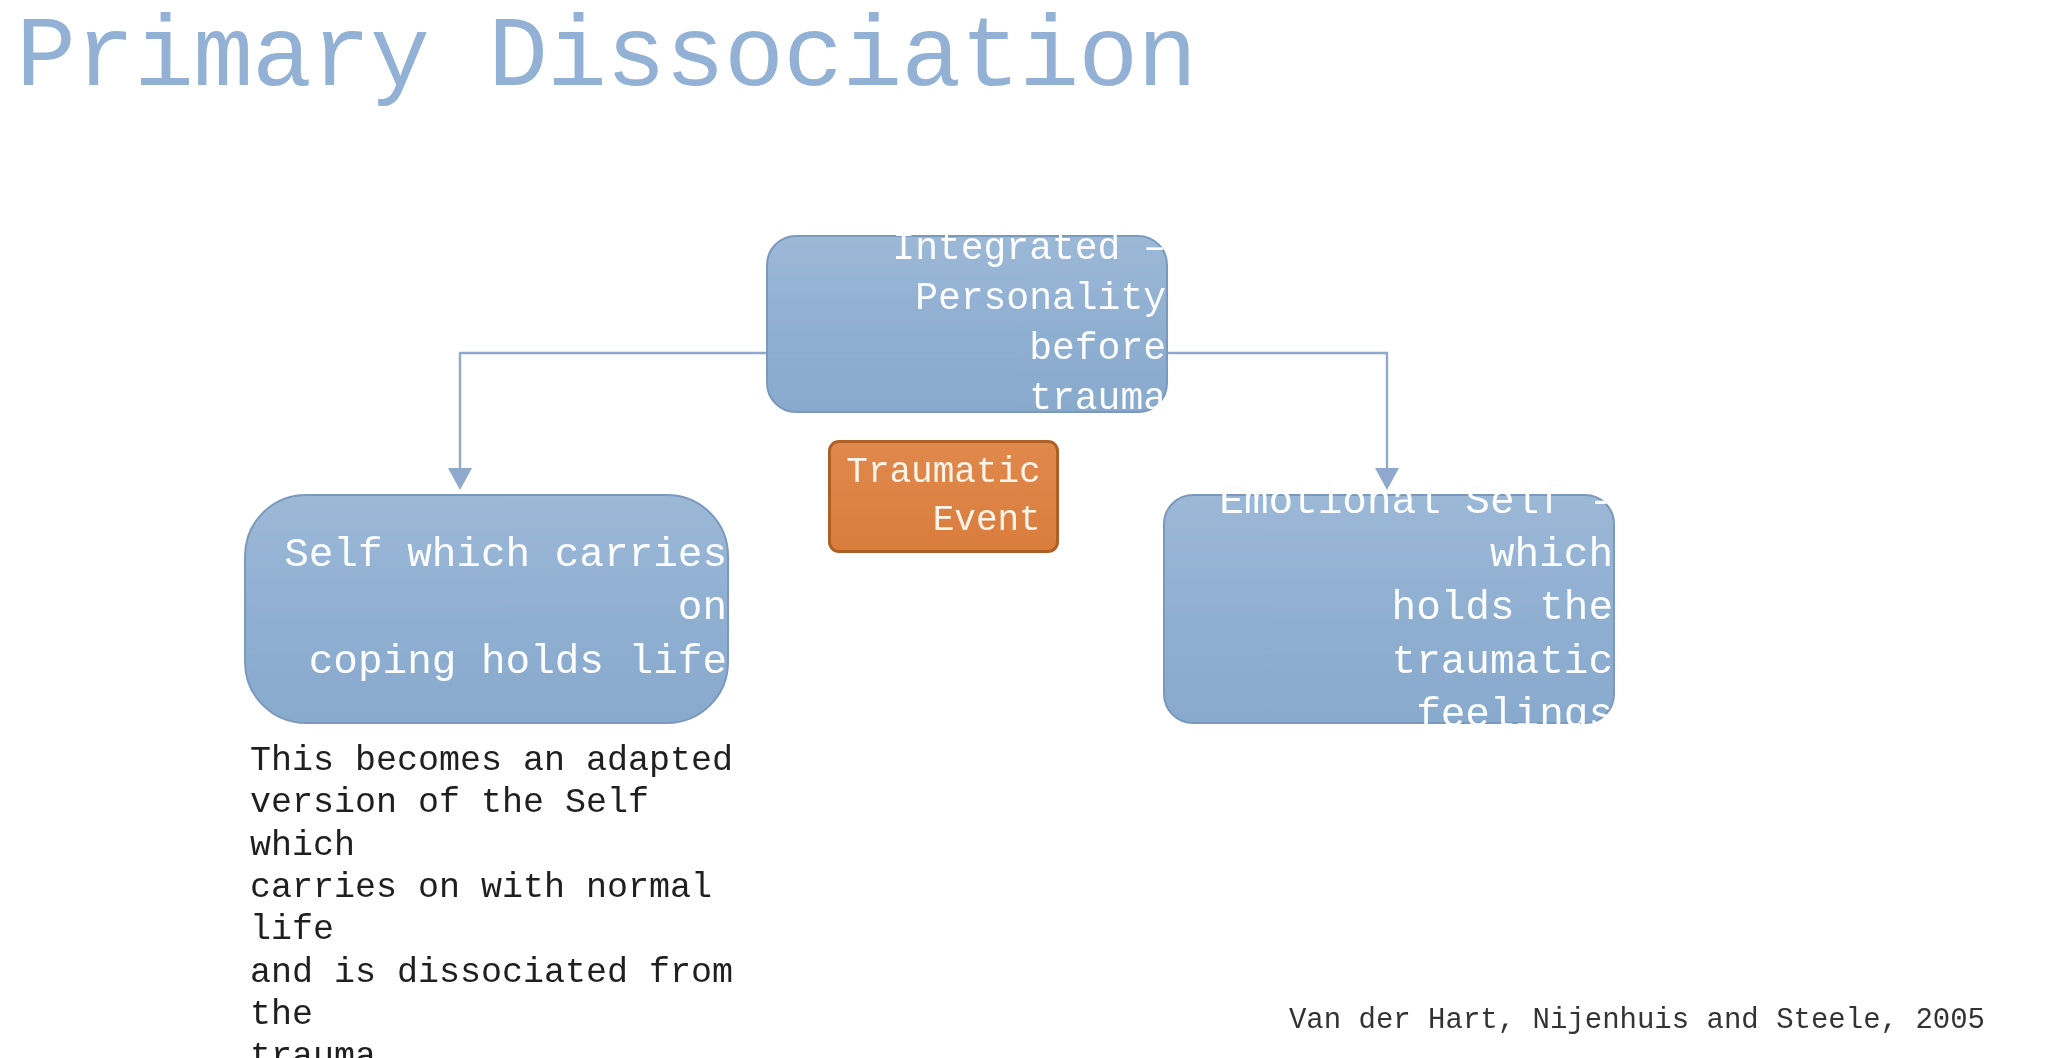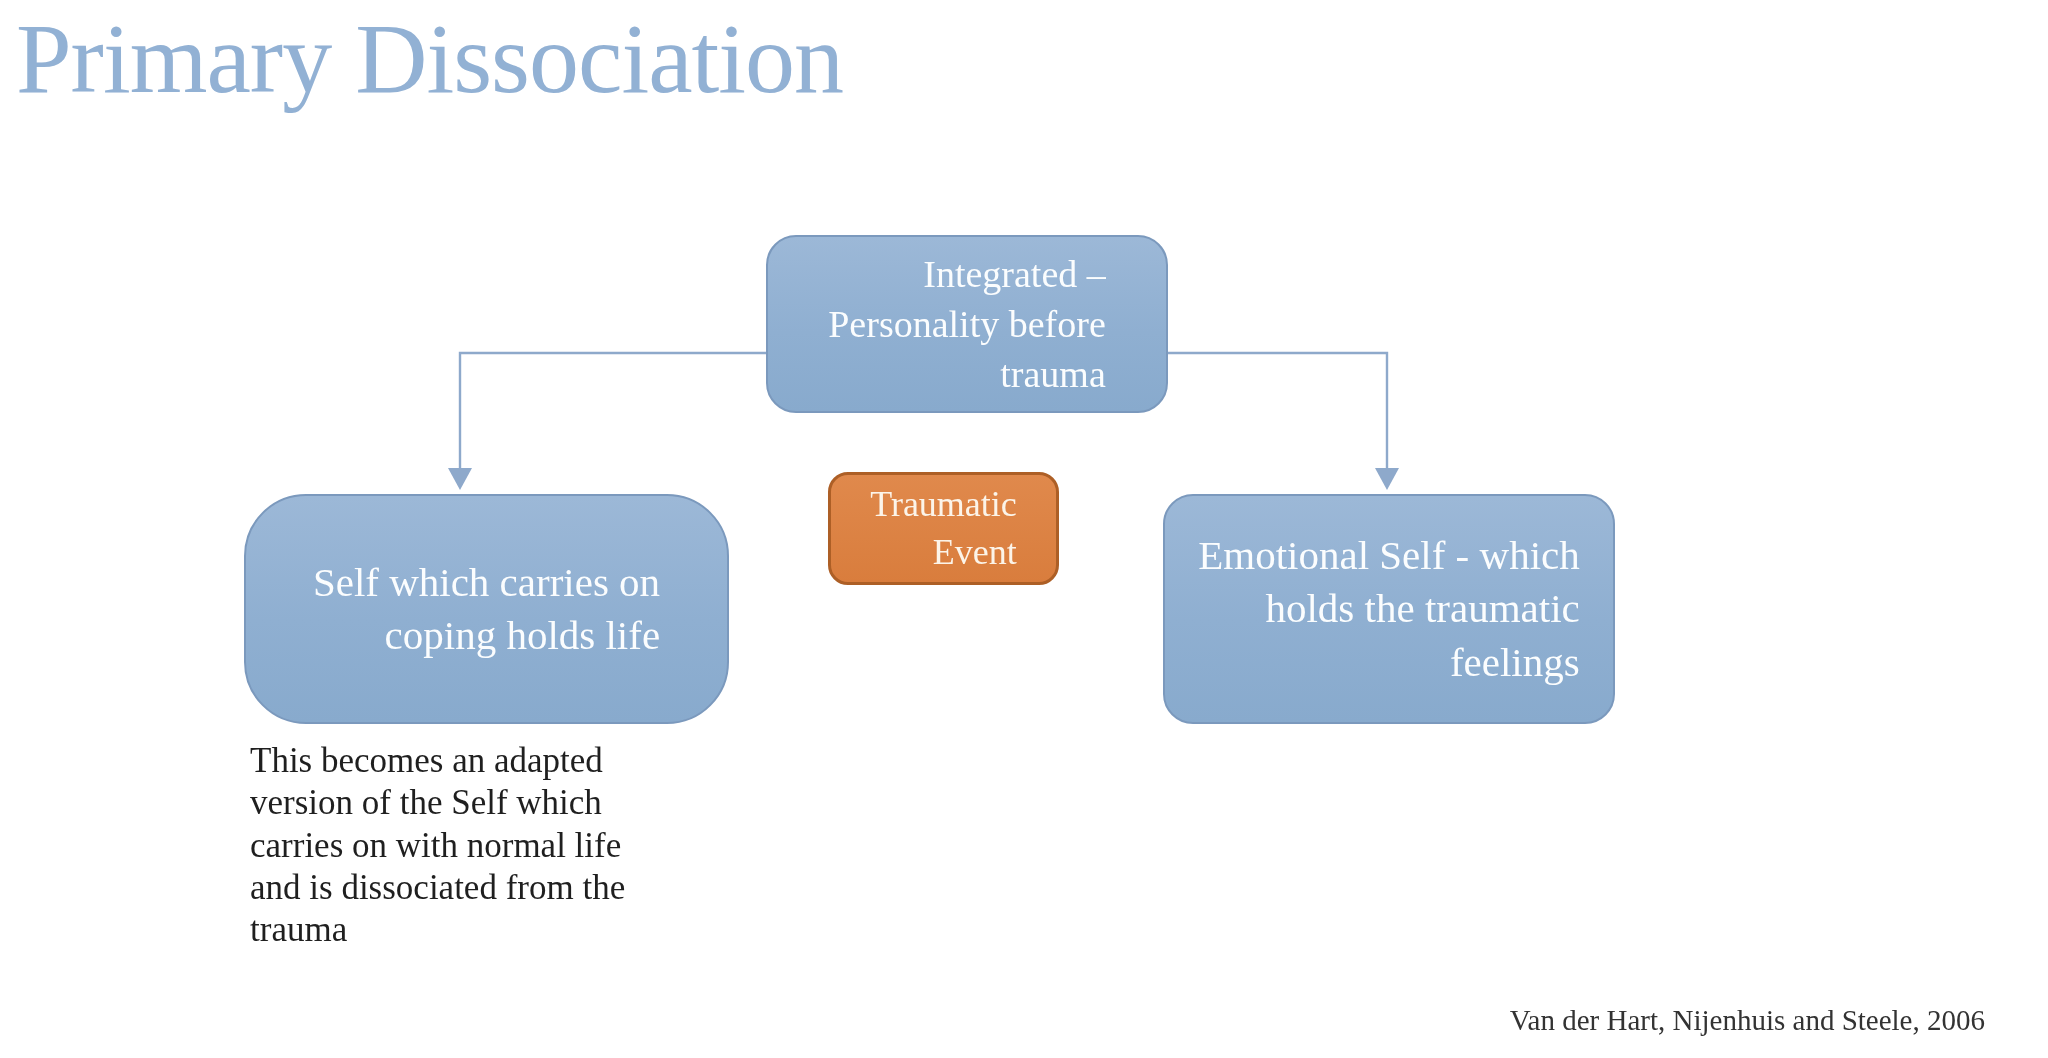--- a/index.html
+++ b/index.html
@@ -1,21 +1,21 @@
 <!DOCTYPE html>
 <html><head>
 <meta charset="utf-8">
 <style>
   html,body{margin:0;padding:0;background:#ffffff;}
   .slide{
     position:relative;
     width:2048px;height:1058px;
     background:#ffffff;
     overflow:hidden;
-    font-family:Liberation Serif, serif;
+    font-family:Liberation Mono, monospace;
   }
   .title{
     position:absolute;left:16px;top:-6px;margin:0;
     font-size:100px;font-weight:400;letter-spacing:-1px;
     color:#92b1d4;white-space:nowrap;line-height:1.3;
   }
   .connectors{position:absolute;left:0;top:0;width:2048px;height:1058px;}
   .conn-line{fill:none;stroke:#8ea9cb;stroke-width:2.4;}
   .conn-head{fill:#8ea9cb;stroke:none;}
   .box{
@@ -26,21 +26,21 @@
   .box.blue{
     background:linear-gradient(180deg,#9cb8d7 0%,#8fafd1 55%,#88aacd 100%);
     border:2.5px solid #7b99bd;
   }
   .box.orange{
     background:linear-gradient(180deg,#e0894c 0%,#d97d3d 100%);
     border:3px solid #ad5f26;
     color:#fcf4e9;
   }
   .top-box{left:766px;top:235px;width:402px;height:178px;border-radius:30px;font-size:38px;line-height:1.32;}
-  .event-box{left:828px;top:472px;width:231px;height:113px;border-radius:20px;font-size:36px;line-height:1.32;}
+  .event-box{left:828px;top:440px;width:231px;height:113px;border-radius:11px;font-size:36px;line-height:1.32;}
   .left-box{left:244px;top:494px;width:485px;height:230px;border-radius:62px;font-size:41px;line-height:1.3;}
   .right-box{left:1163px;top:494px;width:452px;height:230px;border-radius:30px;font-size:41px;line-height:1.3;}
   .note{
     position:absolute;text-align:left;white-space:pre-line;
     color:#1f1f1f;font-size:35px;line-height:1.21;
   }
   .left-note{left:250px;top:740px;width:500px;}
   .right-note{left:1150px;top:754px;width:500px;}
   .citation{
     position:absolute;top:1004px;right:63px;
@@ -75,15 +75,15 @@
 holds the traumatic
 feelings</div>
 
   <div class="note left-note">This becomes an adapted
 version of the Self which
 carries on with normal life
 and is dissociated from the
 trauma</div>
 
 
-  <div class="citation">Van der Hart, Nijenhuis and Steele, 2006</div>
+  <div class="citation">Van der Hart, Nijenhuis and Steele, 2005</div>
 
 </div>
 
 </body></html>

